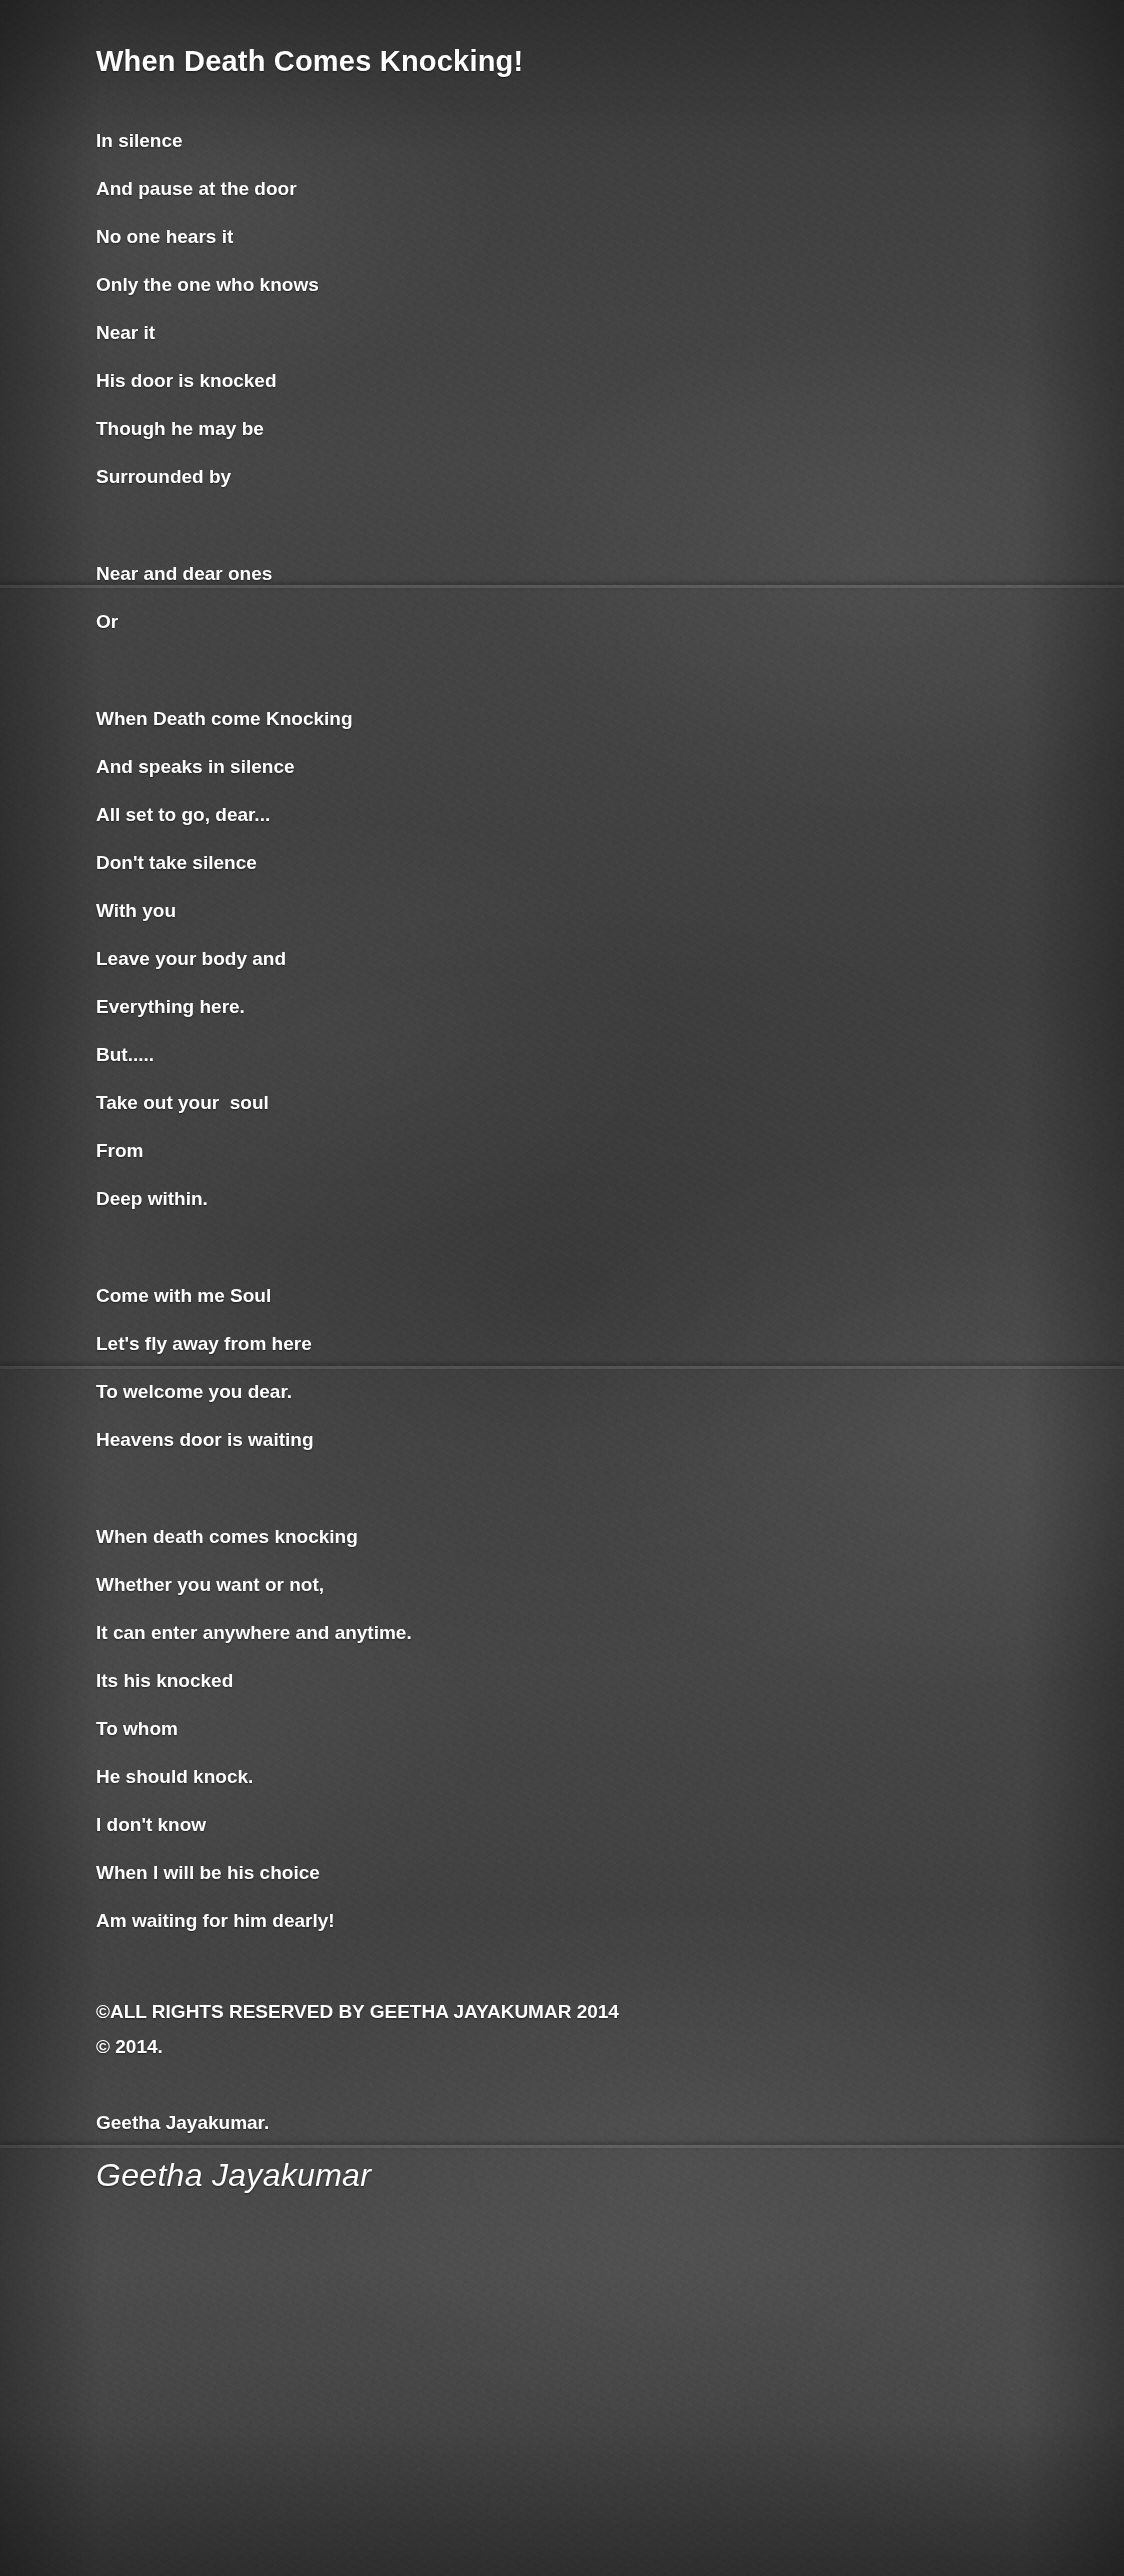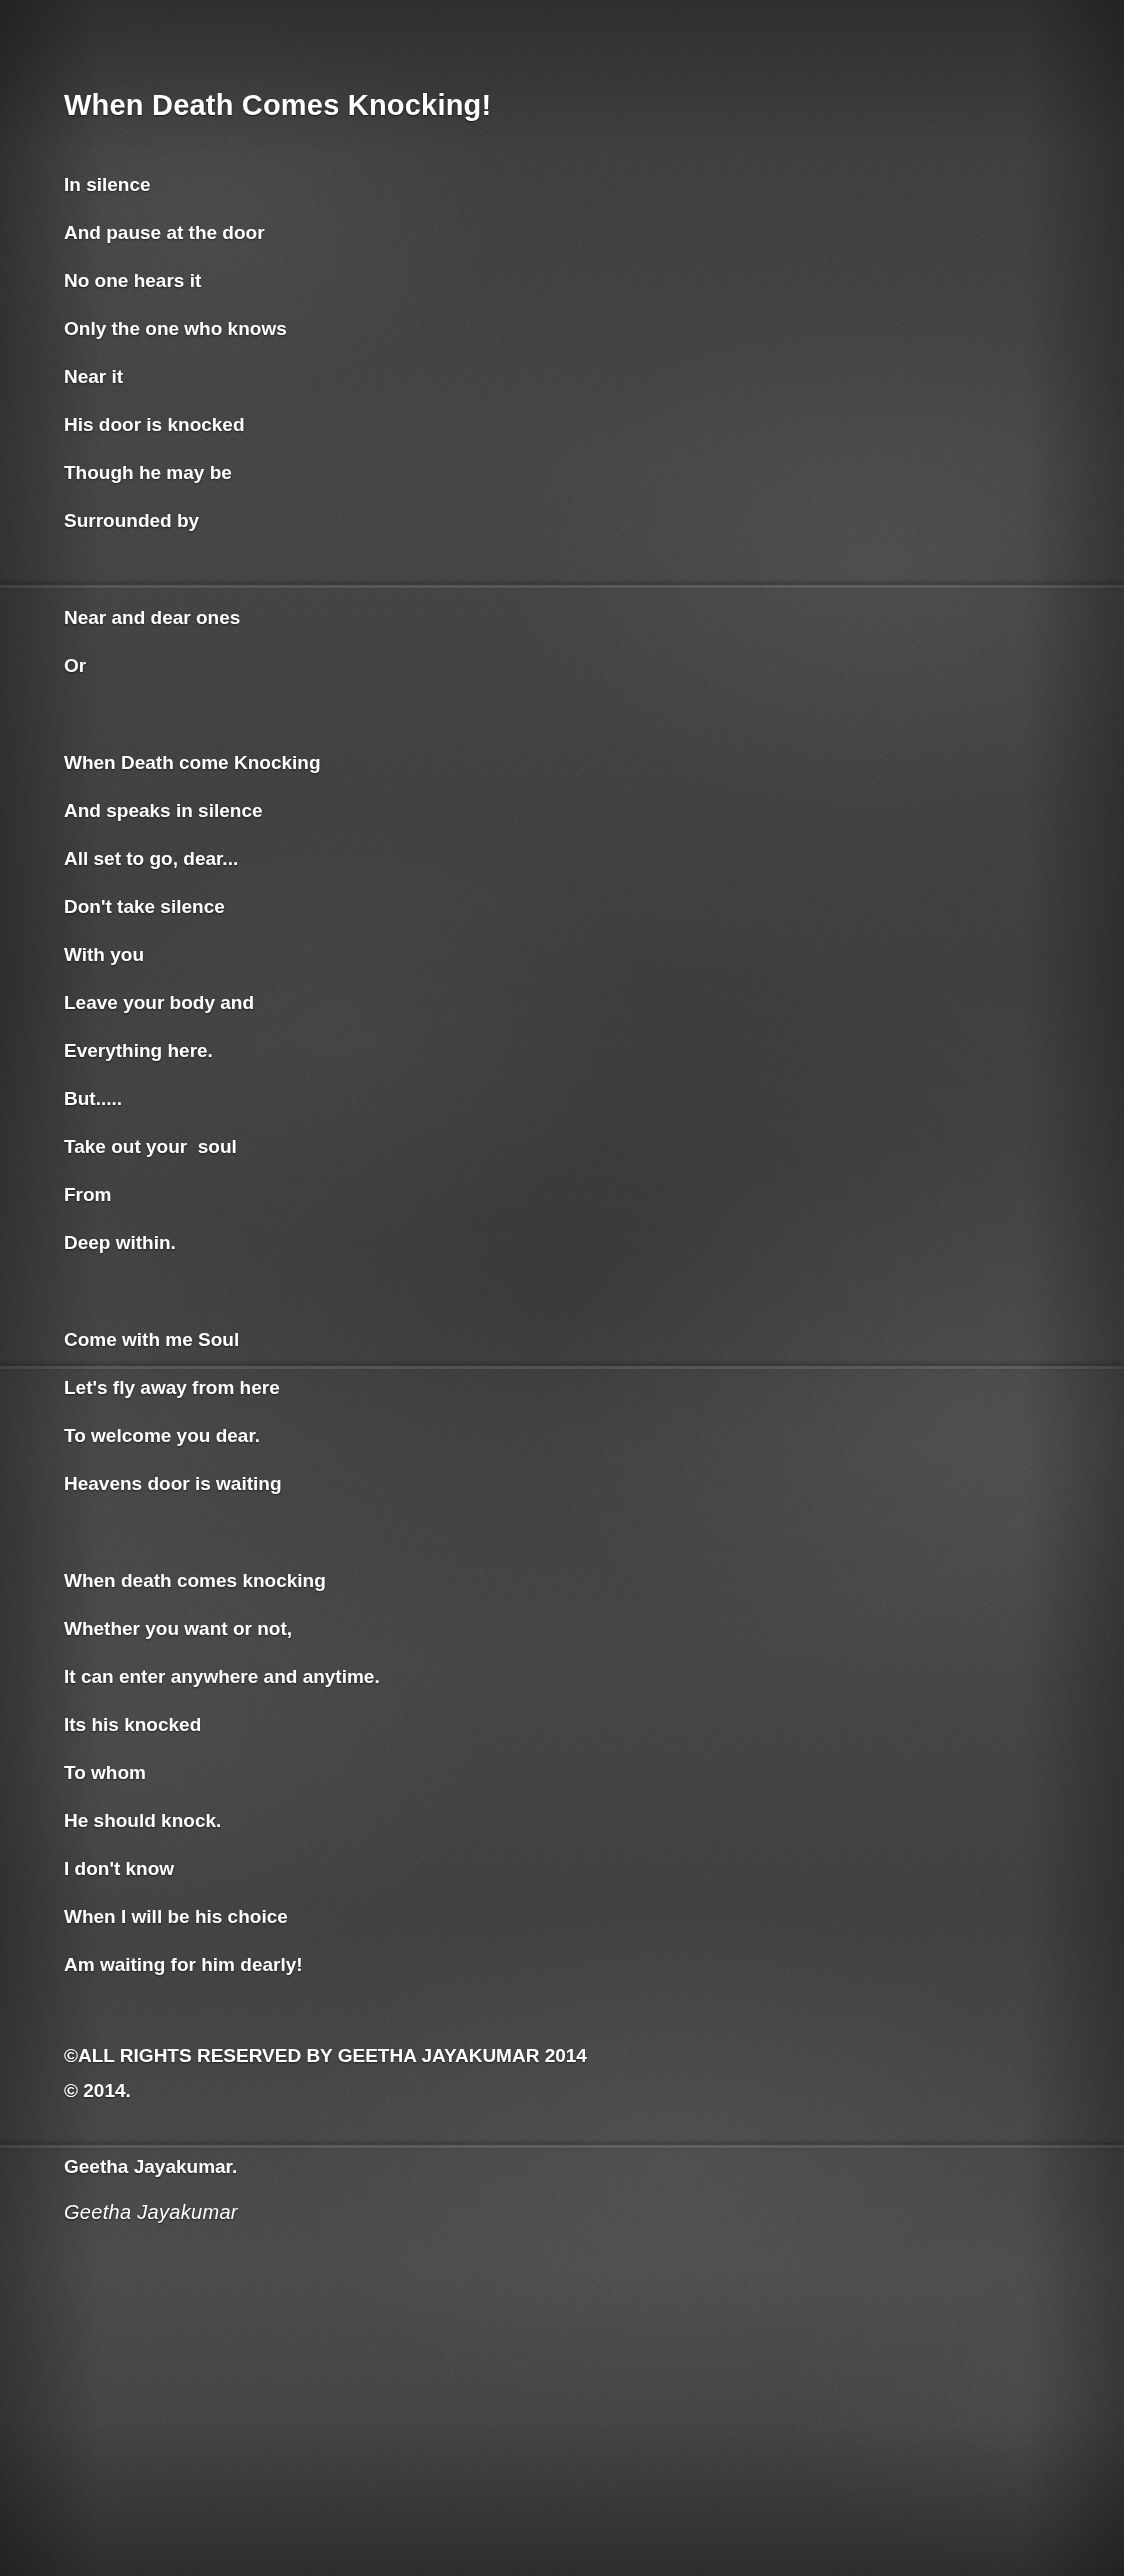--- a/index.html
+++ b/index.html
@@ -73,22 +73,21 @@
     inset: 0;
     background:
       linear-gradient(90deg, rgba(0,0,0,0.28) 0%, rgba(0,0,0,0) 9%, rgba(0,0,0,0) 91%, rgba(0,0,0,0.28) 100%),
       linear-gradient(180deg, rgba(0,0,0,0.22) 0%, rgba(0,0,0,0) 6%, rgba(0,0,0,0) 94%, rgba(0,0,0,0.25) 100%);
     pointer-events: none;
   }
 
   .content {
     position: relative;
     z-index: 3;
-    padding: 45px 60px 0 64px;
-    margin-top: 44px;
+    padding: 45px 60px 0 96px;
   }
   .poem-title {
     font-size: 29px;
     font-weight: bold;
     letter-spacing: 0.2px;
     margin: 0 0 39px 0;
     text-shadow: 0 0.9px 1.9px rgba(0,0,0,0.6);
   }
   .stanza {
     margin: 0 0 49px 0;
@@ -100,21 +99,21 @@
     white-space: pre-wrap;
     text-shadow: 0 0.9px 1.9px rgba(0,0,0,0.55);
   }
   .footer {
     margin-top: 34px;
   }
   .footer .line { line-height: 35px; }
   .footer-spacer { height: 41px; }
   .signature {
     margin-top: 17px;
-    font-size: 20px;
+    font-size: 32px;
     font-style: italic;
     font-weight: normal;
     letter-spacing: 0.3px;
     text-shadow: 0 0.9px 1.9px rgba(0,0,0,0.6);
   }
 </style>
 </head>
 <body>
 
 <div class="page">

